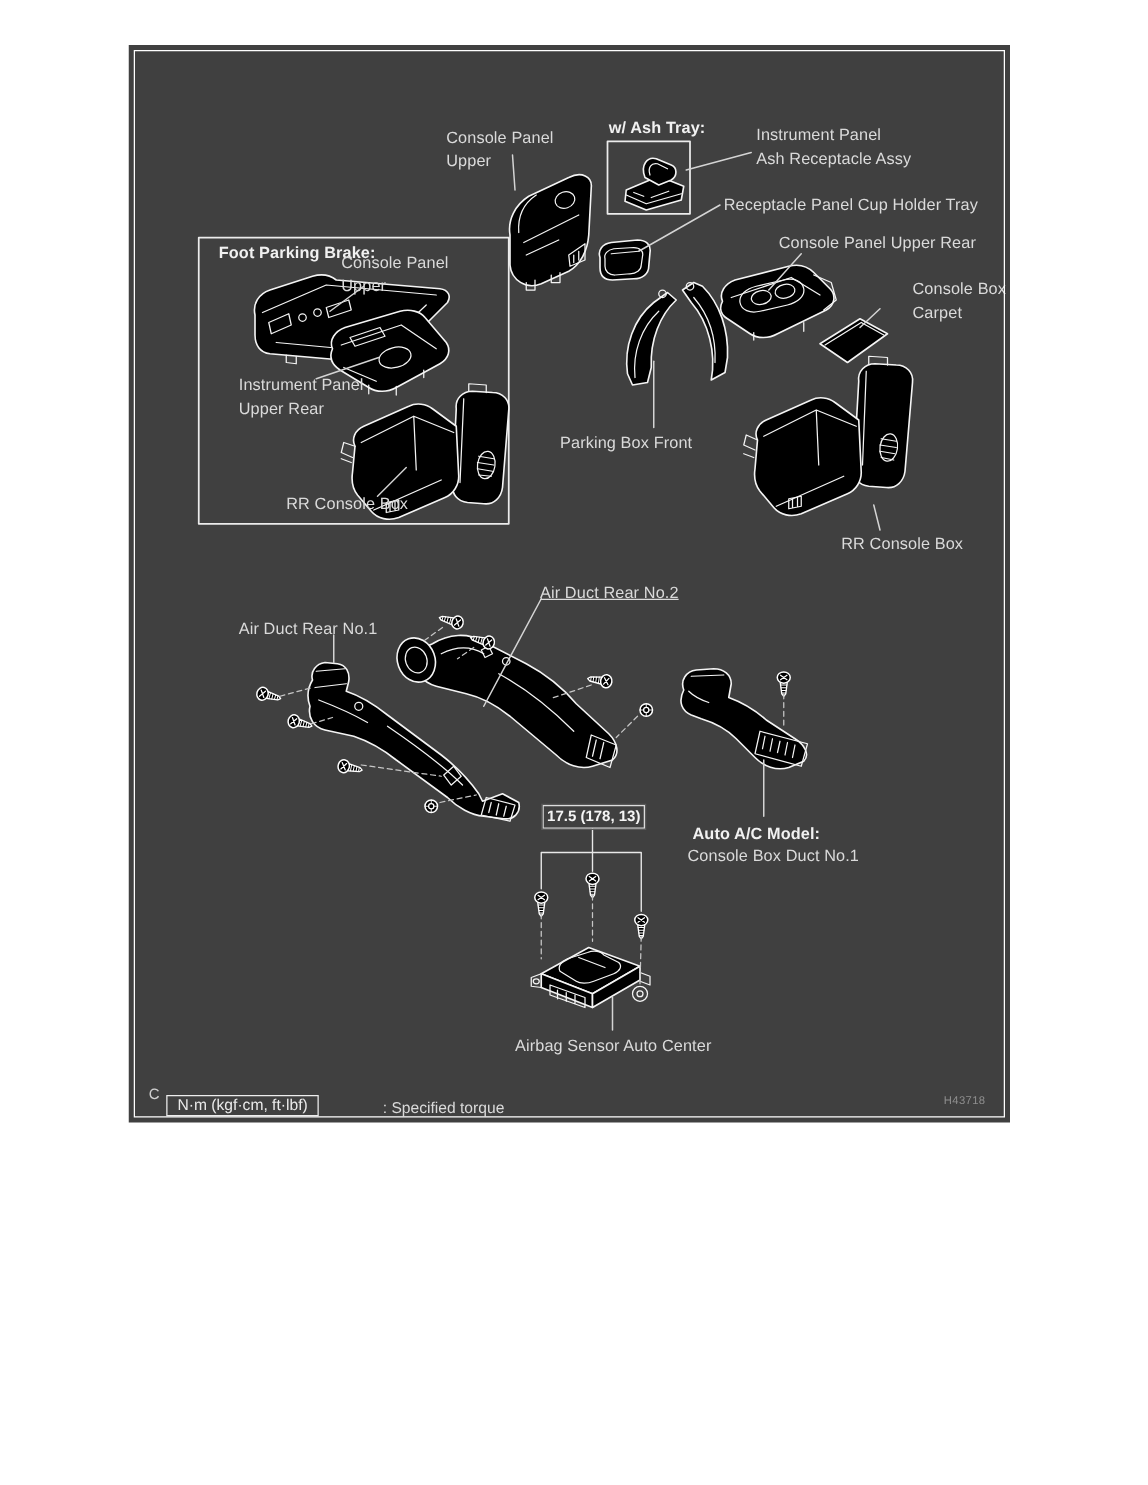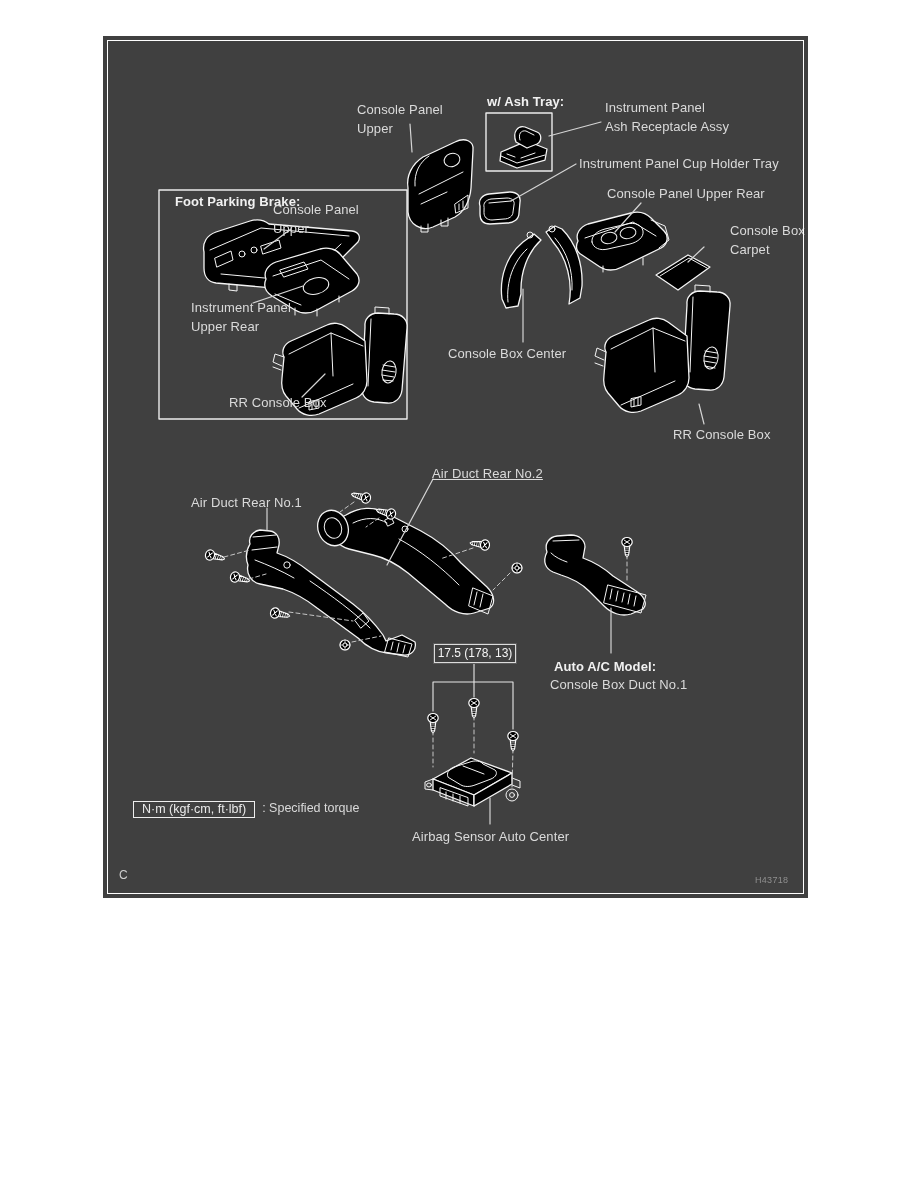--- a/index.html
+++ b/index.html
@@ -25,23 +25,23 @@
   .art .leader { stroke:#d4d4d4; stroke-width:1.2; }
   .art .brk { stroke:#e8e8e8; stroke-width:1.1; }
   .lbl {
     position:absolute; color:#dadada; font-size:13px; line-height:19px;
     white-space:nowrap; letter-spacing:0.1px;
   }
   .bold { font-weight:bold; color:#f1f1f1; }
   .torque-box {
     position:absolute; left:331px; top:608px; width:80px; height:17px;
     border:1.5px solid #dcdcdc; outline:1px solid #5a5a5a;
-    color:#f5f5f5; font-size:12px; font-weight:normal; text-align:center; line-height:17px;
-  }
-  .legend { position:absolute; left:30px; top:765px; display:flex; align-items:flex-start; color:#dadada; font-size:12.5px; }
+    color:#f5f5f5; font-size:12px; font-weight:bold; text-align:center; line-height:17px;
+  }
+  .legend { position:absolute; left:30px; top:840px; display:flex; align-items:flex-end; color:#dadada; font-size:12.5px;gap:44px; }
   .unit-box { display:inline-block; border:1.5px solid #eeeeee; padding:0px 8px 1px 8px; margin-right:7px; color:#eaeaea; }
   .corner-mark { position:absolute; left:16px; top:832px; font-size:12px; color:#cfcfcf; }
   .figure-code { position:absolute; left:652px; top:839px; font-size:9px; color:#8f8f8f; letter-spacing:0.3px; }
 </style>
 </head>
 <body>
 
 <div class="page">
   <div class="diagram">
 
@@ -250,44 +250,44 @@
       <span>Upper</span>
     </div>
 
     <div class="lbl bold" style="left:384px; top:56px;">w/ Ash Tray:</div>
 
     <div class="lbl" style="left:502px; top:62px;">
       <span>Instrument Panel</span><br>
       <span>Ash Receptacle Assy</span>
     </div>
 
-    <div class="lbl" style="left:476px; top:118px;">Instrument Panel Cup Holder Tray</div>
-
-    <div class="lbl" style="left:504px; top:148px;text-align:right;">Console Panel Upper Rear</div>
+    <div class="lbl" style="left:476px; top:118px;">Receptacle Panel Cup Holder Tray</div>
+
+    <div class="lbl" style="left:520px; top:148px;text-align:right;">Console Panel Upper Rear</div>
 
     <div class="lbl" style="left:601px; top:185px;margin-left:26px;">
       <span>Console Box</span><br>
       <span>Carpet</span>
     </div>
 
     <div class="lbl bold" style="left:44px; top:156px;margin-left:28px;">Foot Parking Brake:</div>
 
     <div class="lbl" style="left:170px; top:164px;">
       <span>Console Panel</span><br>
       <span>Upper</span>
     </div>
 
     <div class="lbl" style="left:88px; top:262px;">
       <span>Instrument Panel</span><br>
       <span>Upper Rear</span>
     </div>
 
     <div class="lbl" style="left:126px; top:357px;">RR Console Box</div>
 
-    <div class="lbl" style="left:345px; top:308px;">Console Box Center</div>
+    <div class="lbl" style="left:345px; top:308px;">Parking Box Front</div>
 
     <div class="lbl" style="left:570px; top:389px;">RR Console Box</div>
 
     <div class="lbl" style="left:329px; top:428px;text-decoration:underline;">Air Duct Rear No.2</div>
 
     <div class="lbl" style="left:88px; top:457px;">Air Duct Rear No.1</div>
 
     <div class="torque-box">17.5 (178, 13)</div>
 
     <div class="lbl bold" style="left:451px; top:621px;">Auto A/C Model:</div>

